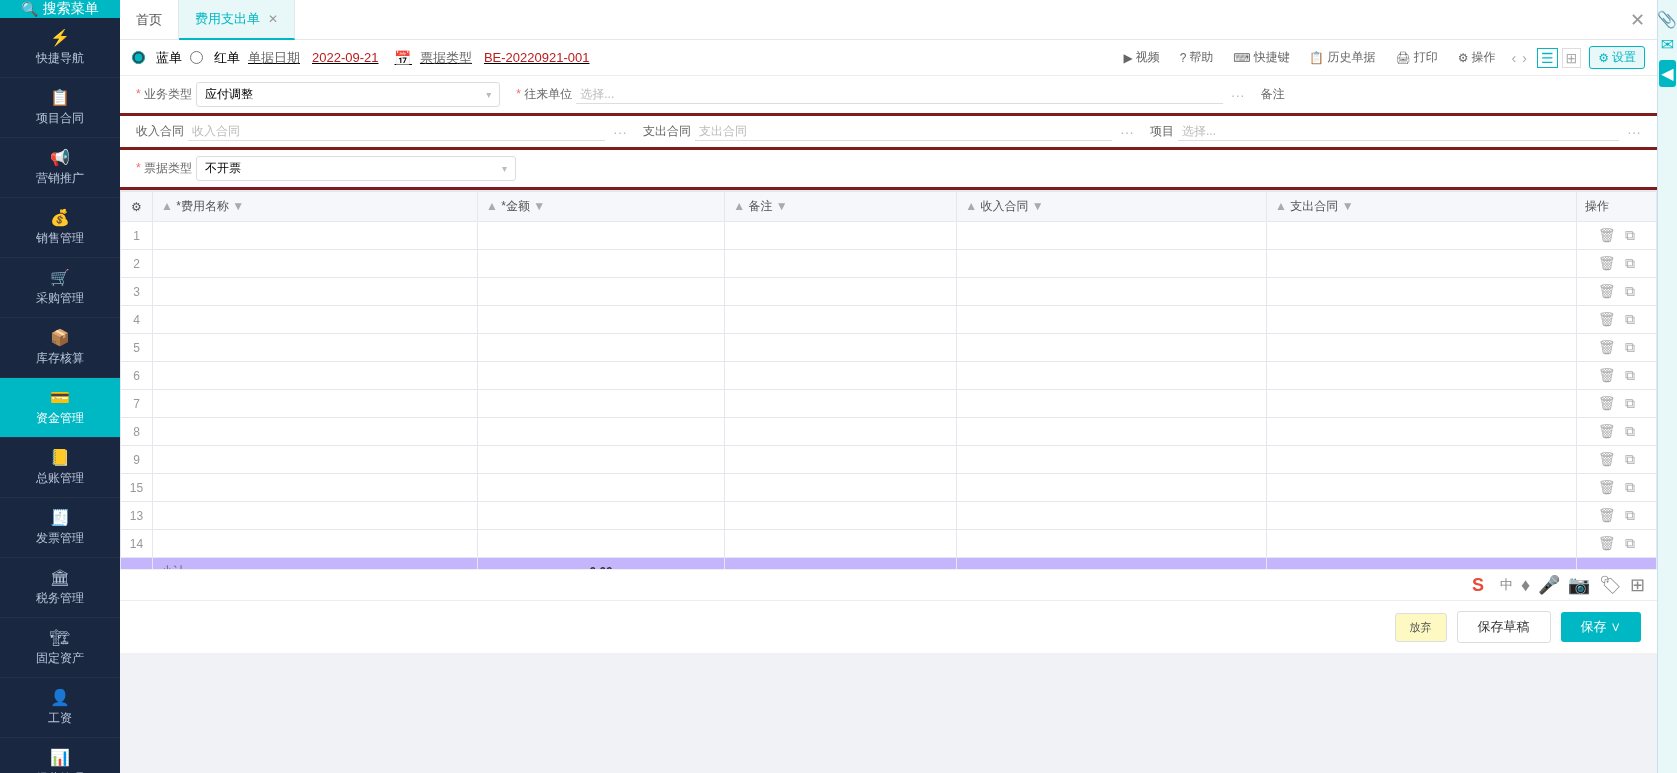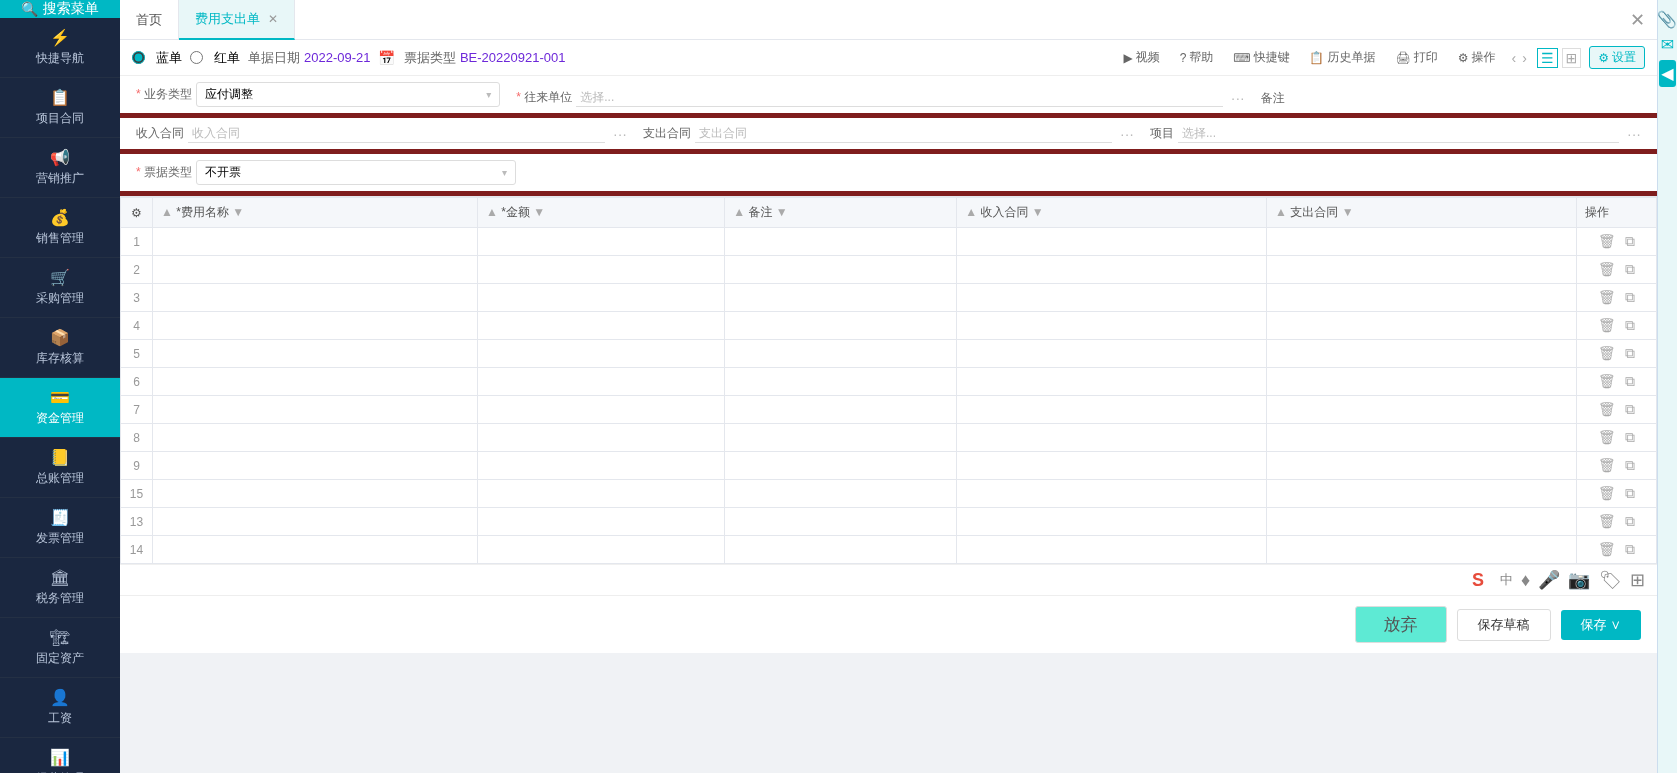--- a/index.html
+++ b/index.html
@@ -107,40 +107,40 @@
       display: flex;
       align-items: center;
       padding: 6px 12px;
       border-bottom: 1px solid #eee;
       gap: 8px;
       flex-wrap: wrap;
     }
     .radio-group { display: flex; align-items: center; gap: 8px; }
     .radio-item { display: flex; align-items: center; gap: 11px; font-size: 13px; cursor: pointer; }
     .radio-item input { cursor: pointer; accent-color: #00b8c4; }
-    .field-group { display: flex; align-items: center; gap: 4px; font-size: 13px; }
+    .field-group { display: flex; align-items: center; gap: 12px; font-size: 13px; text-decoration: underline; }
     .field-label { color: #666; white-space: nowrap; }
-    .field-value { color: #6d28d9; font-weight: 500; }
+    .field-value { color: #b91c1c; font-weight: 500; }
     .toolbar-right { margin-left: auto; display: flex; align-items: center; gap: 8px; }
     .toolbar-btn {
       display: flex; align-items: center; gap: 3px;
       font-size: 12px; color: #666; cursor: pointer; padding: 2px 6px;
     }
     .settings-btn {
       display: flex; align-items: center; gap: 3px;
       font-size: 12px; color: #fff; background: #e8f7f8; color: #00b8c4;
       border: 1px solid #00b8c4; border-radius: 3px; padding: 2px 8px; cursor: pointer;
     }
 
     
     .form-row {
       display: flex;
-      align-items: flex-end;
+      align-items: center;
       padding: 6px 16px;
-      border-bottom: 5px solid #7f1d1d;
+      border-bottom: 3px solid #7f1d1d;
       gap: 16px;
     }
     .form-field {
       display: flex;
       align-items: center;
       gap: 4px;
       flex: 1;
     }
     .form-field-label {
       font-size: 12px;
@@ -209,25 +209,25 @@
     .footer-actions {
       display: flex;
       align-items: center;
       justify-content: flex-end;
       padding: 10px 16px;
       border-top: 1px solid #eee;
       gap: 10px;
       background: #fff;
     }
     .btn-discard {
-      padding: 6px 28px;
+      padding: 6px 14px;
       border: 1px solid #ddd;
       border-radius: 3px;
-      background: #5eead4;
-      font-size: 17px;
+      background: #fef9c3;
+      font-size: 11px;
       cursor: pointer;
       color: #555;
     }
     .btn-draft {
       padding: 6px 20px;
       border: 1px solid #ddd;
       border-radius: 3px;
       background: #fff;
       font-size: 13px;
       cursor: pointer;

